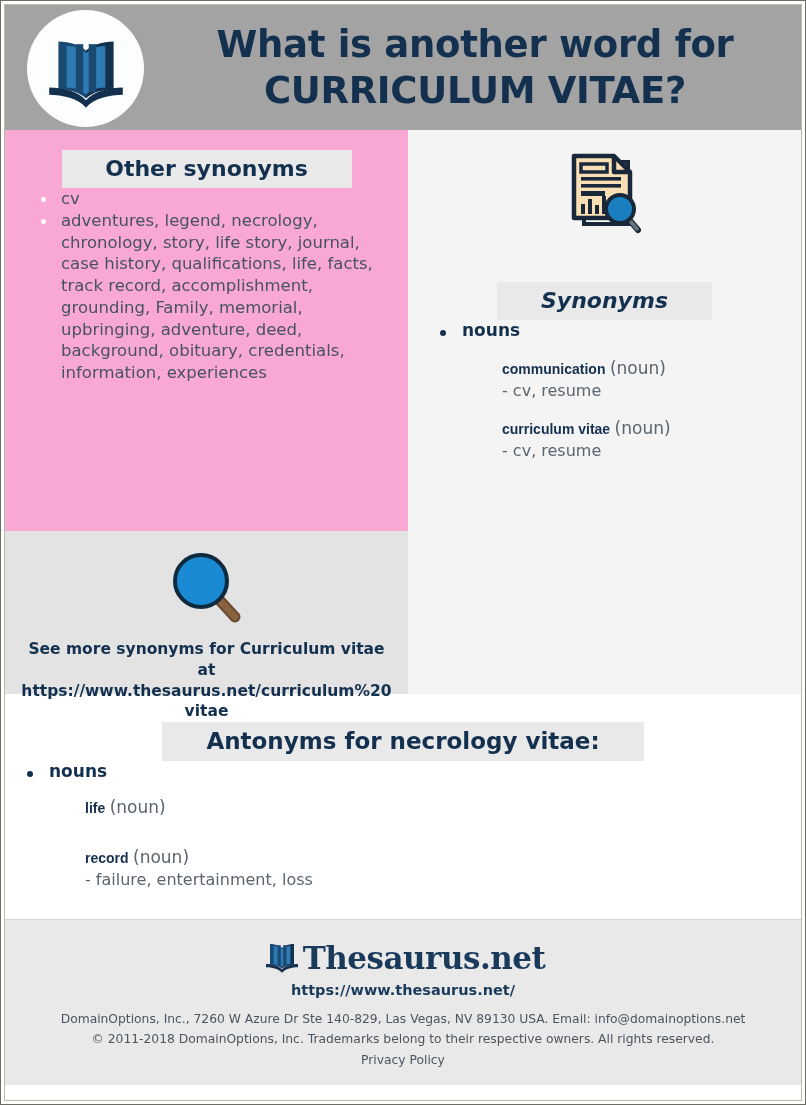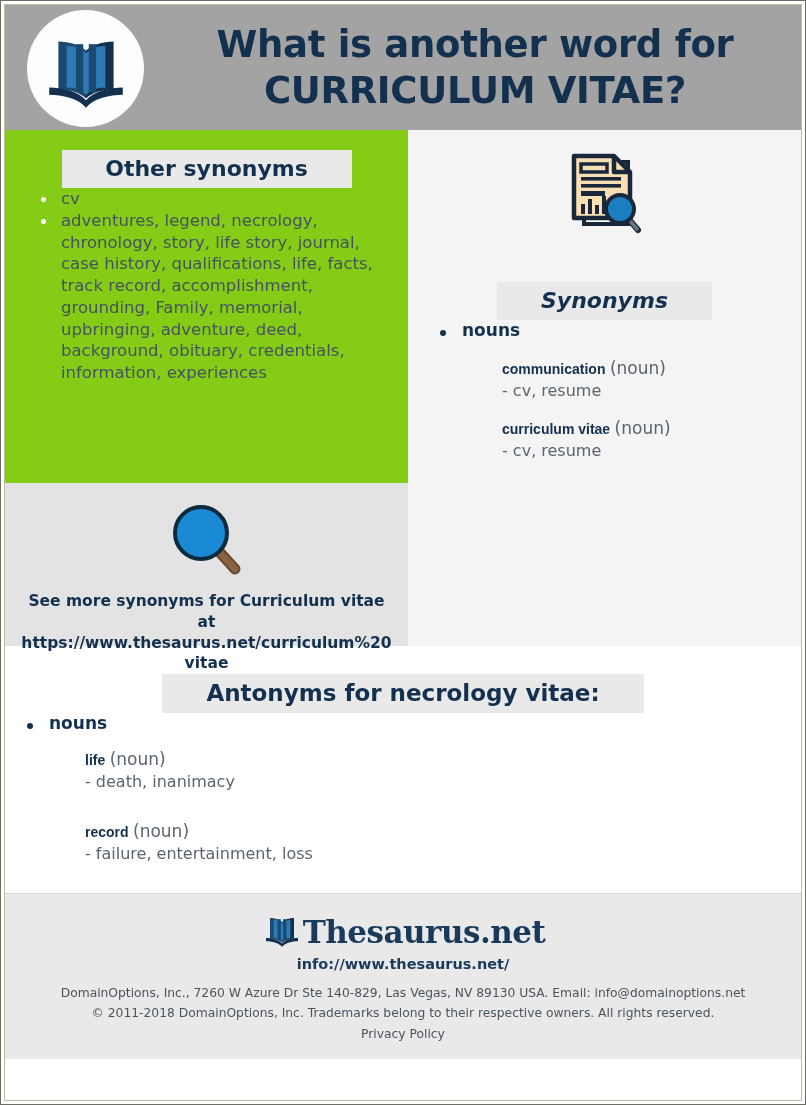--- a/index.html
+++ b/index.html
@@ -80,24 +80,24 @@
     flex-direction: column;
   }
   .col-right {
     flex: 1;
     background: #f4f4f4;
     padding: 18px 10px 24px 10px;
     box-sizing: border-box;
   }
 
   .panel-other {
-    background: #84cc16;
+    background: #f9a8d4;
     padding: 16px 12px 24px 12px;
     box-sizing: border-box;
-    height: 353px;
+    height: 401px;
   }
   .panel-seemore {
     background: #e3e3e3;
     padding: 14px 14px 20px 14px;
     box-sizing: border-box;
     height: 163px;
     text-align: center;
   }
 
   .section-head {
@@ -339,21 +339,20 @@
   <div class="antonyms">
     <div class="section-head head-ant">Antonyms for necrology vitae:</div>
 
     <ul class="bl ant ant-list">
       <li>
         <span class="grp-label">nouns</span>
 
         <div class="entry">
           <span class="term">life</span>
           <span class="pos">(noun)</span>
-          <div class="defs">- death, inanimacy</div>
         </div>
 
         <div class="entry ant-entry-2">
           <span class="term">record</span>
           <span class="pos">(noun)</span>
           <div class="defs">- failure, entertainment, loss</div>
         </div>
       </li>
     </ul>
   </div>
@@ -366,21 +365,21 @@
           <path d="M50 30 C56 24 68 20 80 20 L80 72 C68 72 56 76 50 82 Z" fill="#14304f"></path>
           <path d="M50 33 C46 28 38 25 29 25 L29 70 C38 70 46 73 50 78 Z" fill="#2e7ab5"></path>
           <path d="M50 33 C54 28 62 25 71 25 L71 70 C62 70 54 73 50 78 Z" fill="#2e7ab5"></path>
           <rect x="39" y="23" width="8" height="52" fill="#1a4a72"></rect>
           <rect x="53" y="23" width="8" height="52" fill="#1a4a72"></rect>
           <path d="M10 70 C24 70 42 74 50 84 C58 74 76 70 90 70 L90 78 C76 78 58 82 50 92 C42 82 24 78 10 78 Z" fill="#14304f"></path>
         </svg>
       </span>
       <span class="name">Thesaurus.net</span>
     </div>
-    <div class="footer-url">info://www.thesaurus.net/</div>
+    <div class="footer-url">https://www.thesaurus.net/</div>
     <div class="footer-legal">
       <span>DomainOptions, Inc., 7260 W Azure Dr Ste 140-829, Las Vegas, NV 89130 USA. Email: info@domainoptions.net</span><br>
       <span>© 2011-2018 DomainOptions, Inc. Trademarks belong to their respective owners. All rights reserved.</span>
       <span class="pp">Privacy Policy</span>
     </div>
   </div>
 
  </div>
 </div>
 

